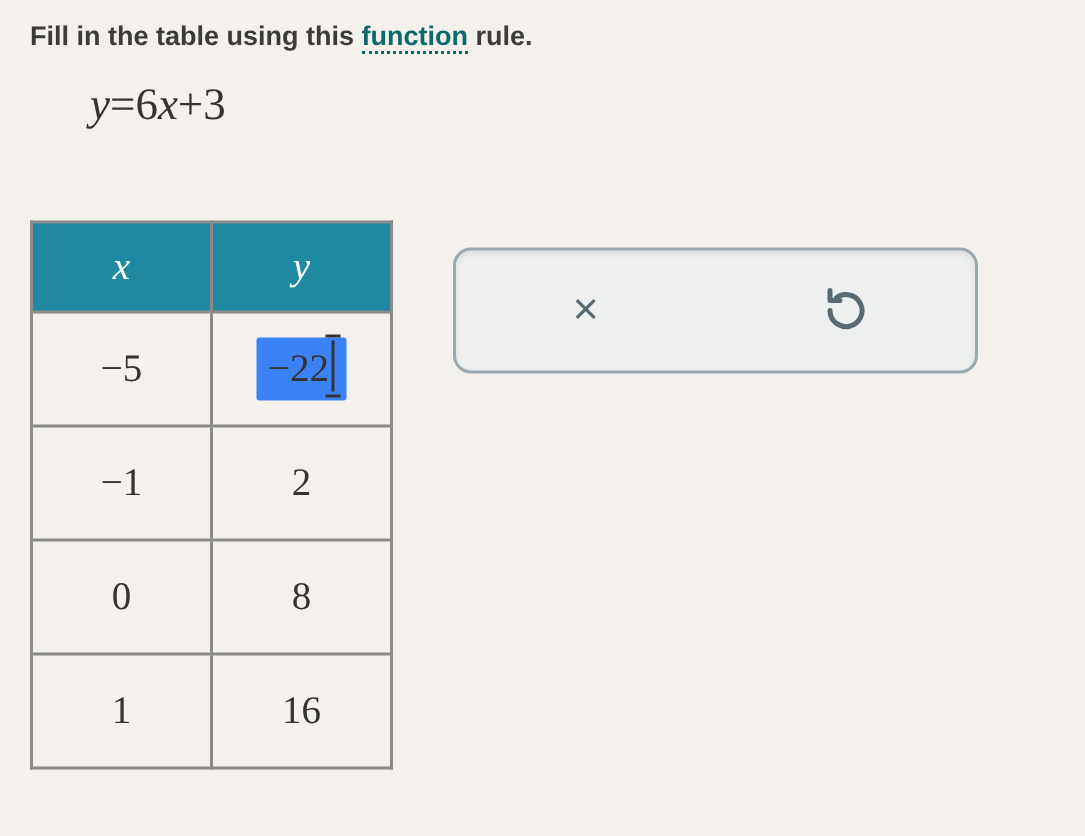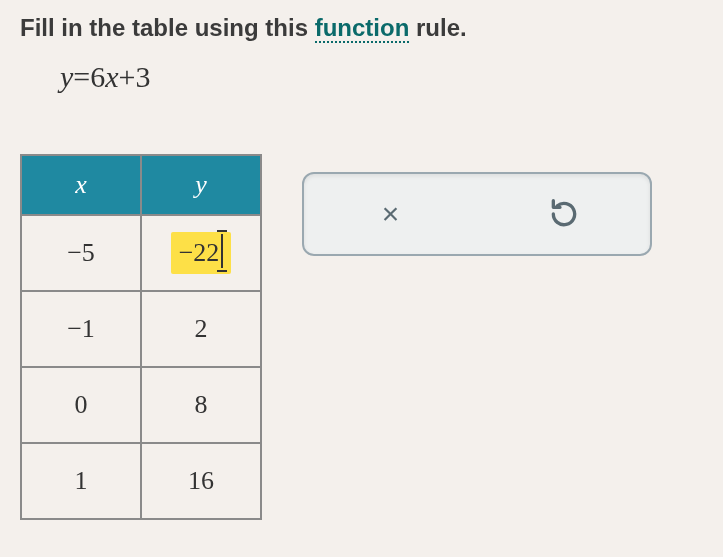--- a/index.html
+++ b/index.html
@@ -6,21 +6,21 @@
   body {
     margin: 0;
     padding: 14px 20px;
     width: 723px;
     height: 557px;
     font-family: Arial, Helvetica, sans-serif;
     background: #f4f0ec;
     color: #333;
   }
   .instruction {
-    font-size: 24px;
+    font-size: 18px;
     font-weight: 600;
     color: #3b3b3b;
     margin-bottom: 18px;
   }
   .instruction .kw {
     color: #0a6a6a;
     border-bottom: 2px dotted #0a6a6a;
   }
   .formula {
     font-size: 30px;
@@ -59,21 +59,21 @@
     text-align: center;
     font-size: 26px;
     color: #333;
     font-family: Georgia, "Times New Roman", serif;
     background: #f4f0ec;
   }
   .input-cell {
     display: inline-flex;
     align-items: center;
     justify-content: center;
-    background: #fde047;
+    background: #3b82f6;
     padding: 4px 8px;
     border-radius: 2px;
     position: relative;
   }
   .cursor {
     display: inline-block;
     width: 2px;
     height: 34px;
     background: #333;
     margin-left: 2px;

